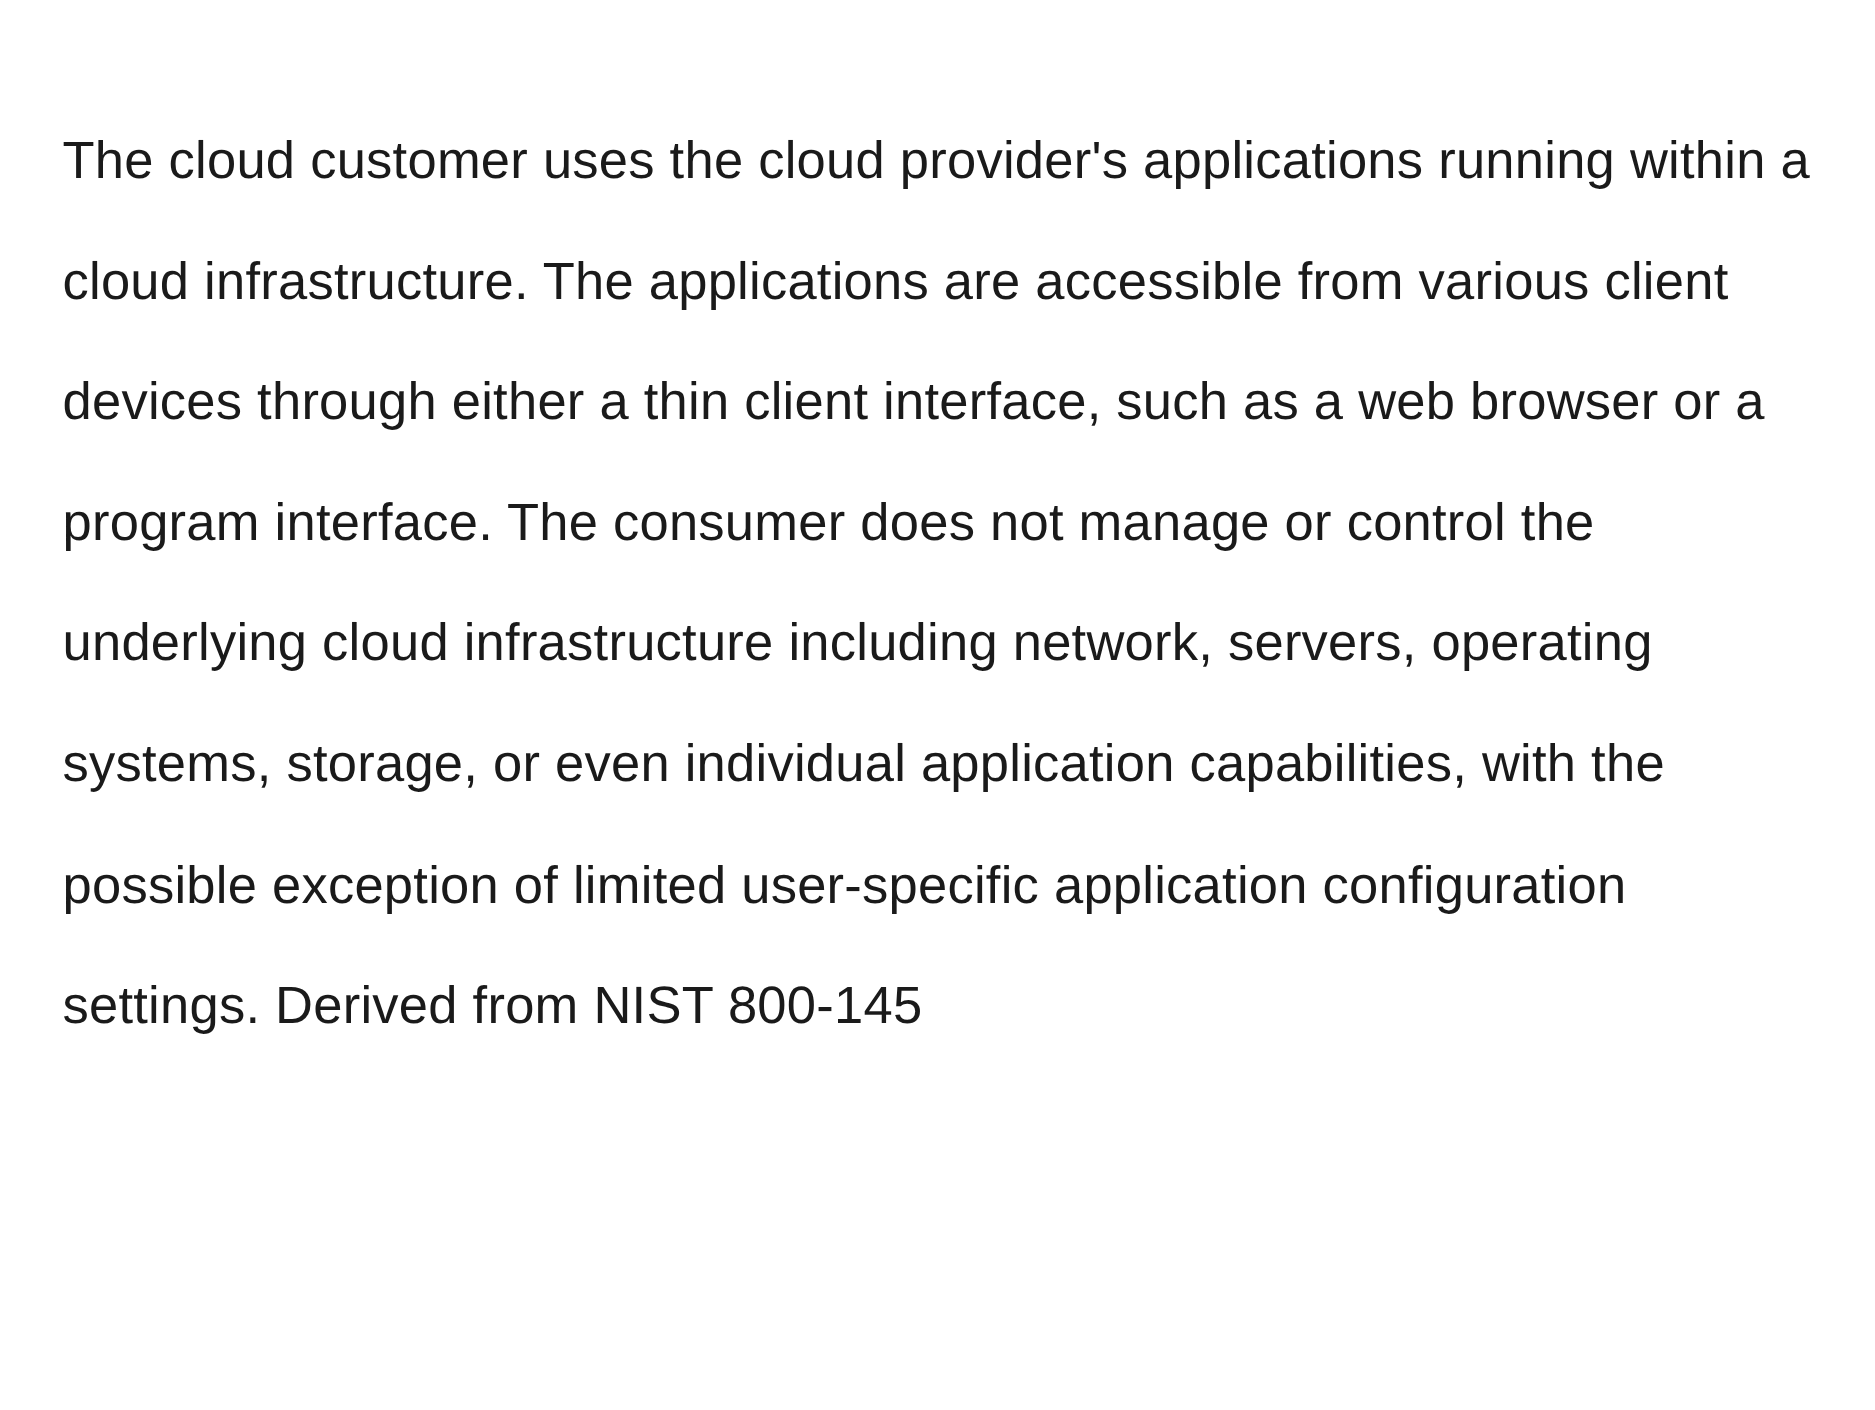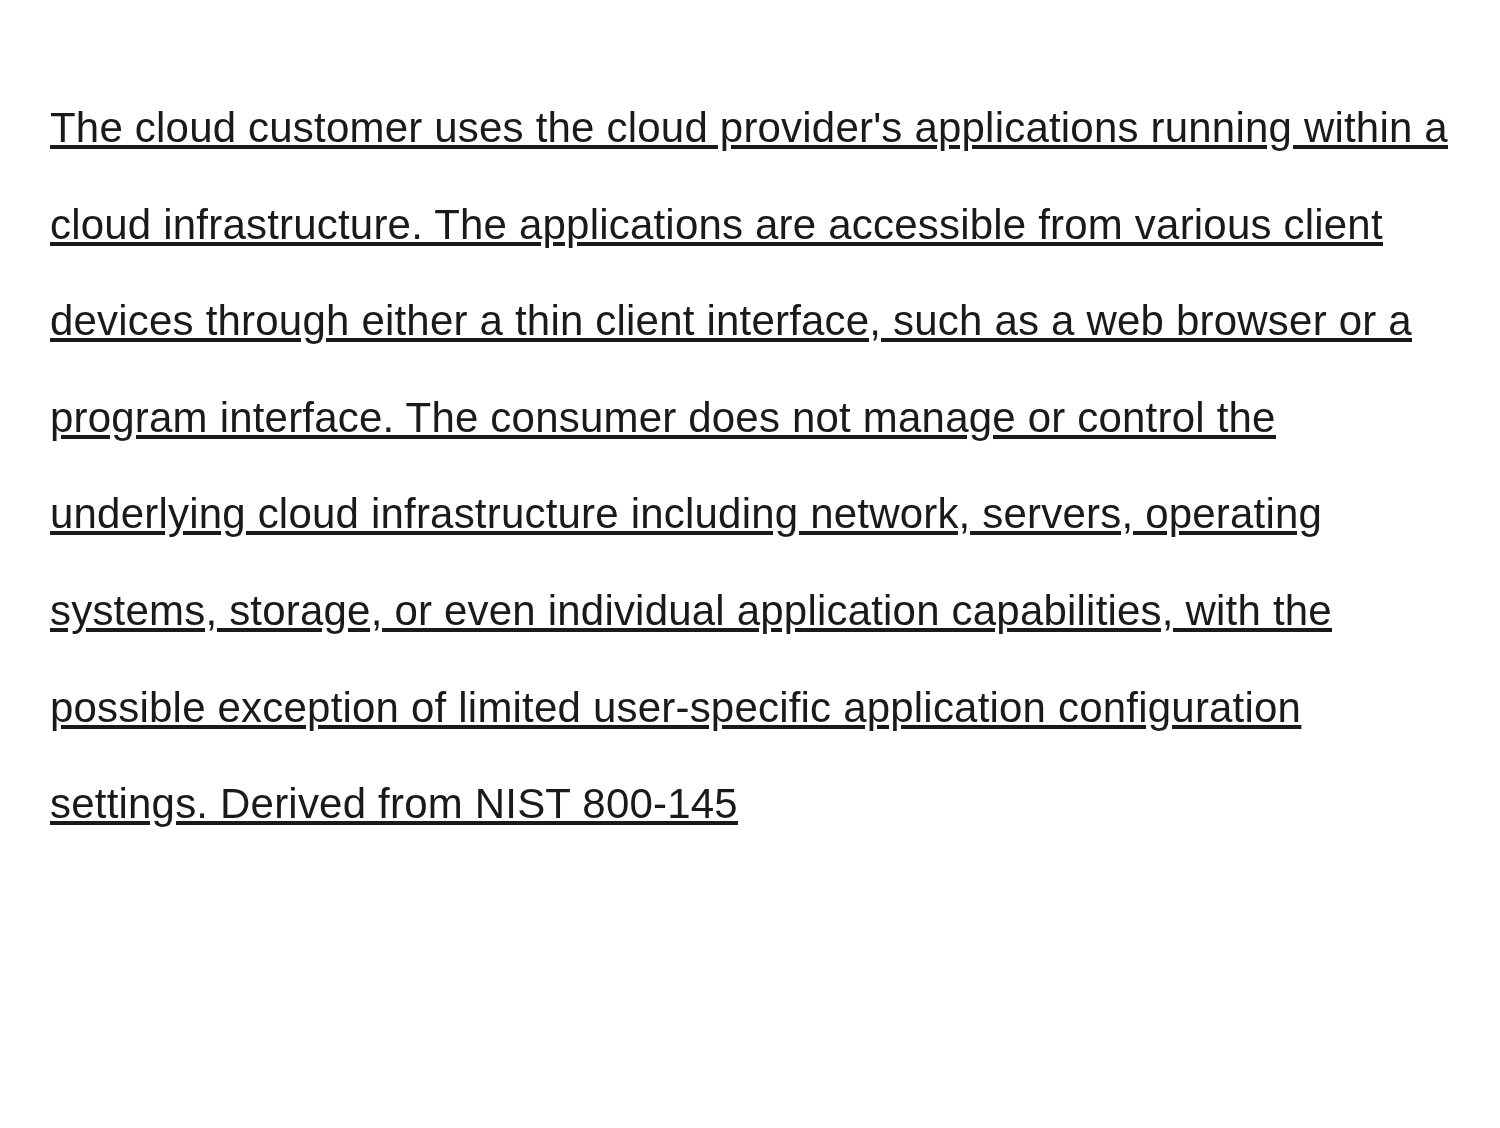--- a/index.html
+++ b/index.html
@@ -1,19 +1,18 @@
 <!DOCTYPE html>
 <html><head>
   <meta charset="utf-8">
   <style>
     * {
       margin: 0;
       padding: 0;
       box-sizing: border-box;
-      text-decoration: underline;
     }
     body {
       width: 1500px;
       height: 1128px;
       background: #ffffff;
       font-family: -apple-system, BlinkMacSystemFont, "Segoe UI", Helvetica, Arial, sans-serif;
       padding: 80px 50px 50px 50px;
     }
     .content {
       font-size: 42px;

